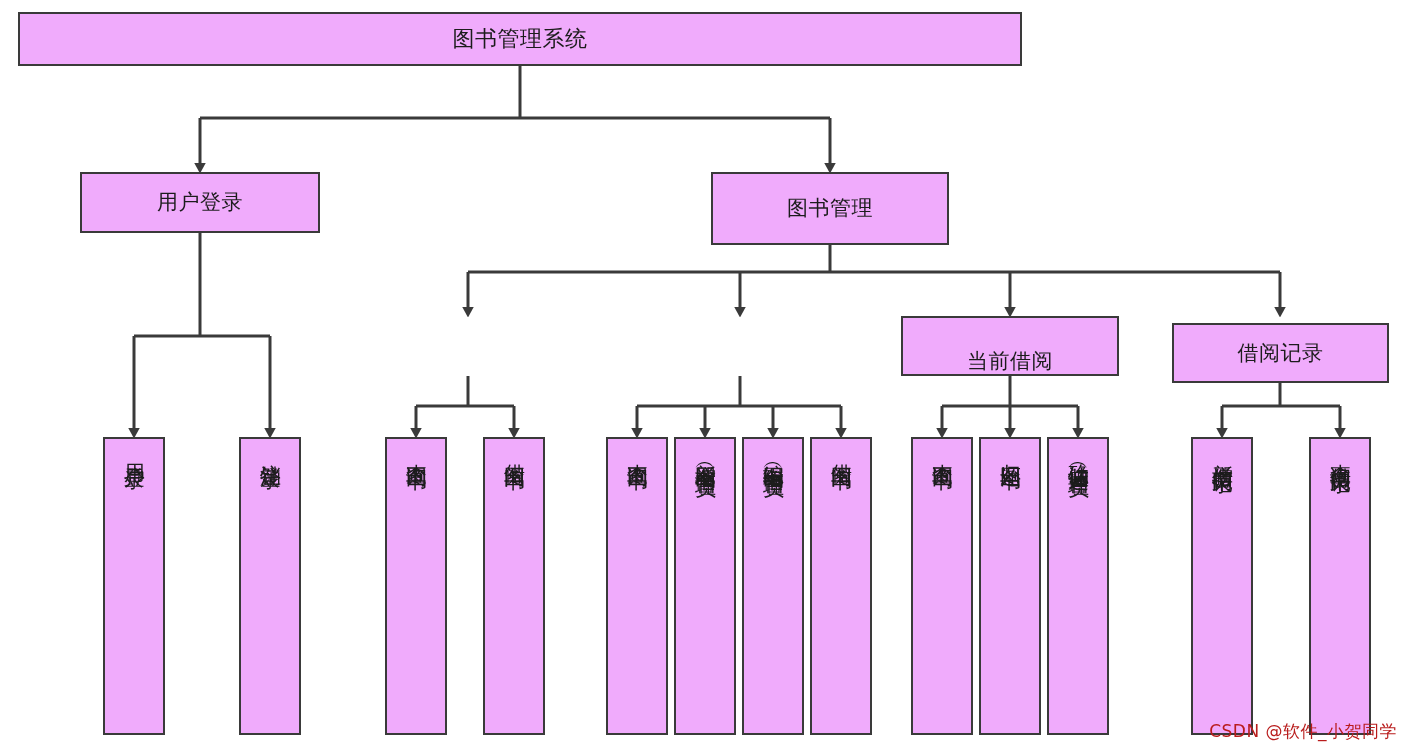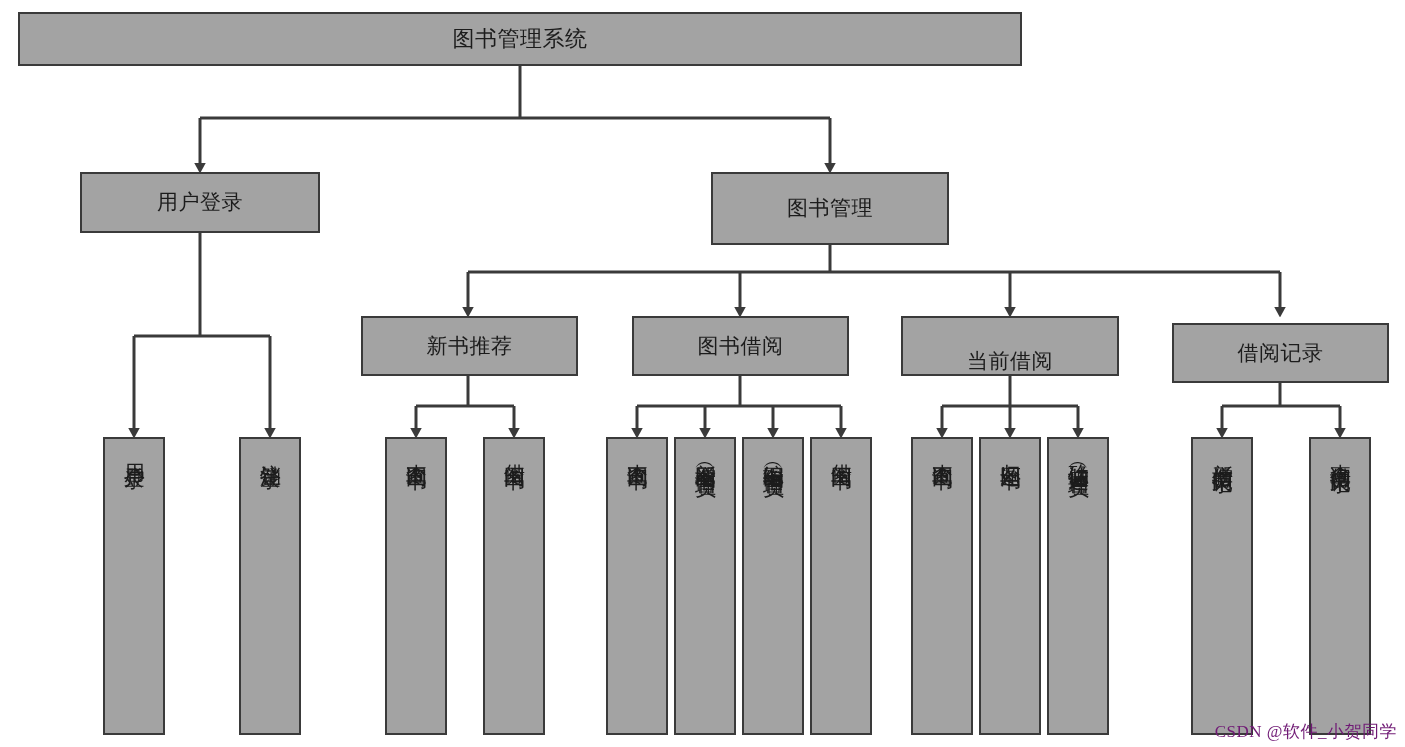--- a/index.html
+++ b/index.html
@@ -22,21 +22,21 @@
     position: absolute;
     left: 0;
     top: 0;
     width: 1405px;
     height: 747px;
   }
   .node {
     position: absolute;
     box-sizing: border-box;
     border: 2px solid #3a3a3a;
-    background: #a3a3a3;
+    background: #f0abfc;
     display: flex;
     align-items: center;
     justify-content: center;
     z-index: 2;
   }
   .node-label {
     color: #1c1c1c;
     text-align: center;
     line-height: 1.18;
     white-space: pre;
@@ -60,25 +60,24 @@
     font-size: 21px;
     letter-spacing: 2px;
     line-height: 1.0;
     white-space: nowrap;
   }
   #watermark {
     position: absolute;
     right: 8px;
     bottom: 4px;
     font-size: 17px;
-    color: #701a75;
+    color: #b91c1c;
     z-index: 5;
     letter-spacing: 0.5px;
     pointer-events: none;
-    font-family: Liberation Serif, serif;
   }
 </style>
 </head>
 <body>
 
 <div id="diagram-root">
 
   <svg id="diagram-svg" viewBox="0 0 1405 747" xmlns="http://www.w3.org/2000/svg">
     <defs>
       <marker id="arrow" markerWidth="10" markerHeight="12" refX="1.5" refY="6" orient="auto" markerUnits="userSpaceOnUse">
@@ -136,27 +135,21 @@
   </div>
 
   <div class="node horiz" style="left:80px; top:172px; width:240px; height:61px;">
     <span class="node-label">用户登录</span>
   </div>
 
   <div class="node horiz" style="left:711px; top:172px; width:238px; height:73px;">
     <span class="node-label">图书管理</span>
   </div>
 
-  <div class="node horiz" style="left:361px; top:316px; width:217px; height:60px;">
-    <span class="node-label">新书推荐</span>
-  </div>
-
-  <div class="node horiz" style="left:632px; top:316px; width:217px; height:60px;">
-    <span class="node-label">图书借阅</span>
-  </div>
+
 
   <div class="node horiz" style="left:901px; top:316px; width:218px; height:60px;align-items:flex-end;">
     <span class="node-label">当前借阅</span>
   </div>
 
   <div class="node horiz" style="left:1172px; top:316px; width:217px; height:60px;margin-top:7px;">
     <span class="node-label">借阅记录</span>
   </div>
 
   <div class="node vert" style="left:103px; top:437px; width:62px; height:298px;">

